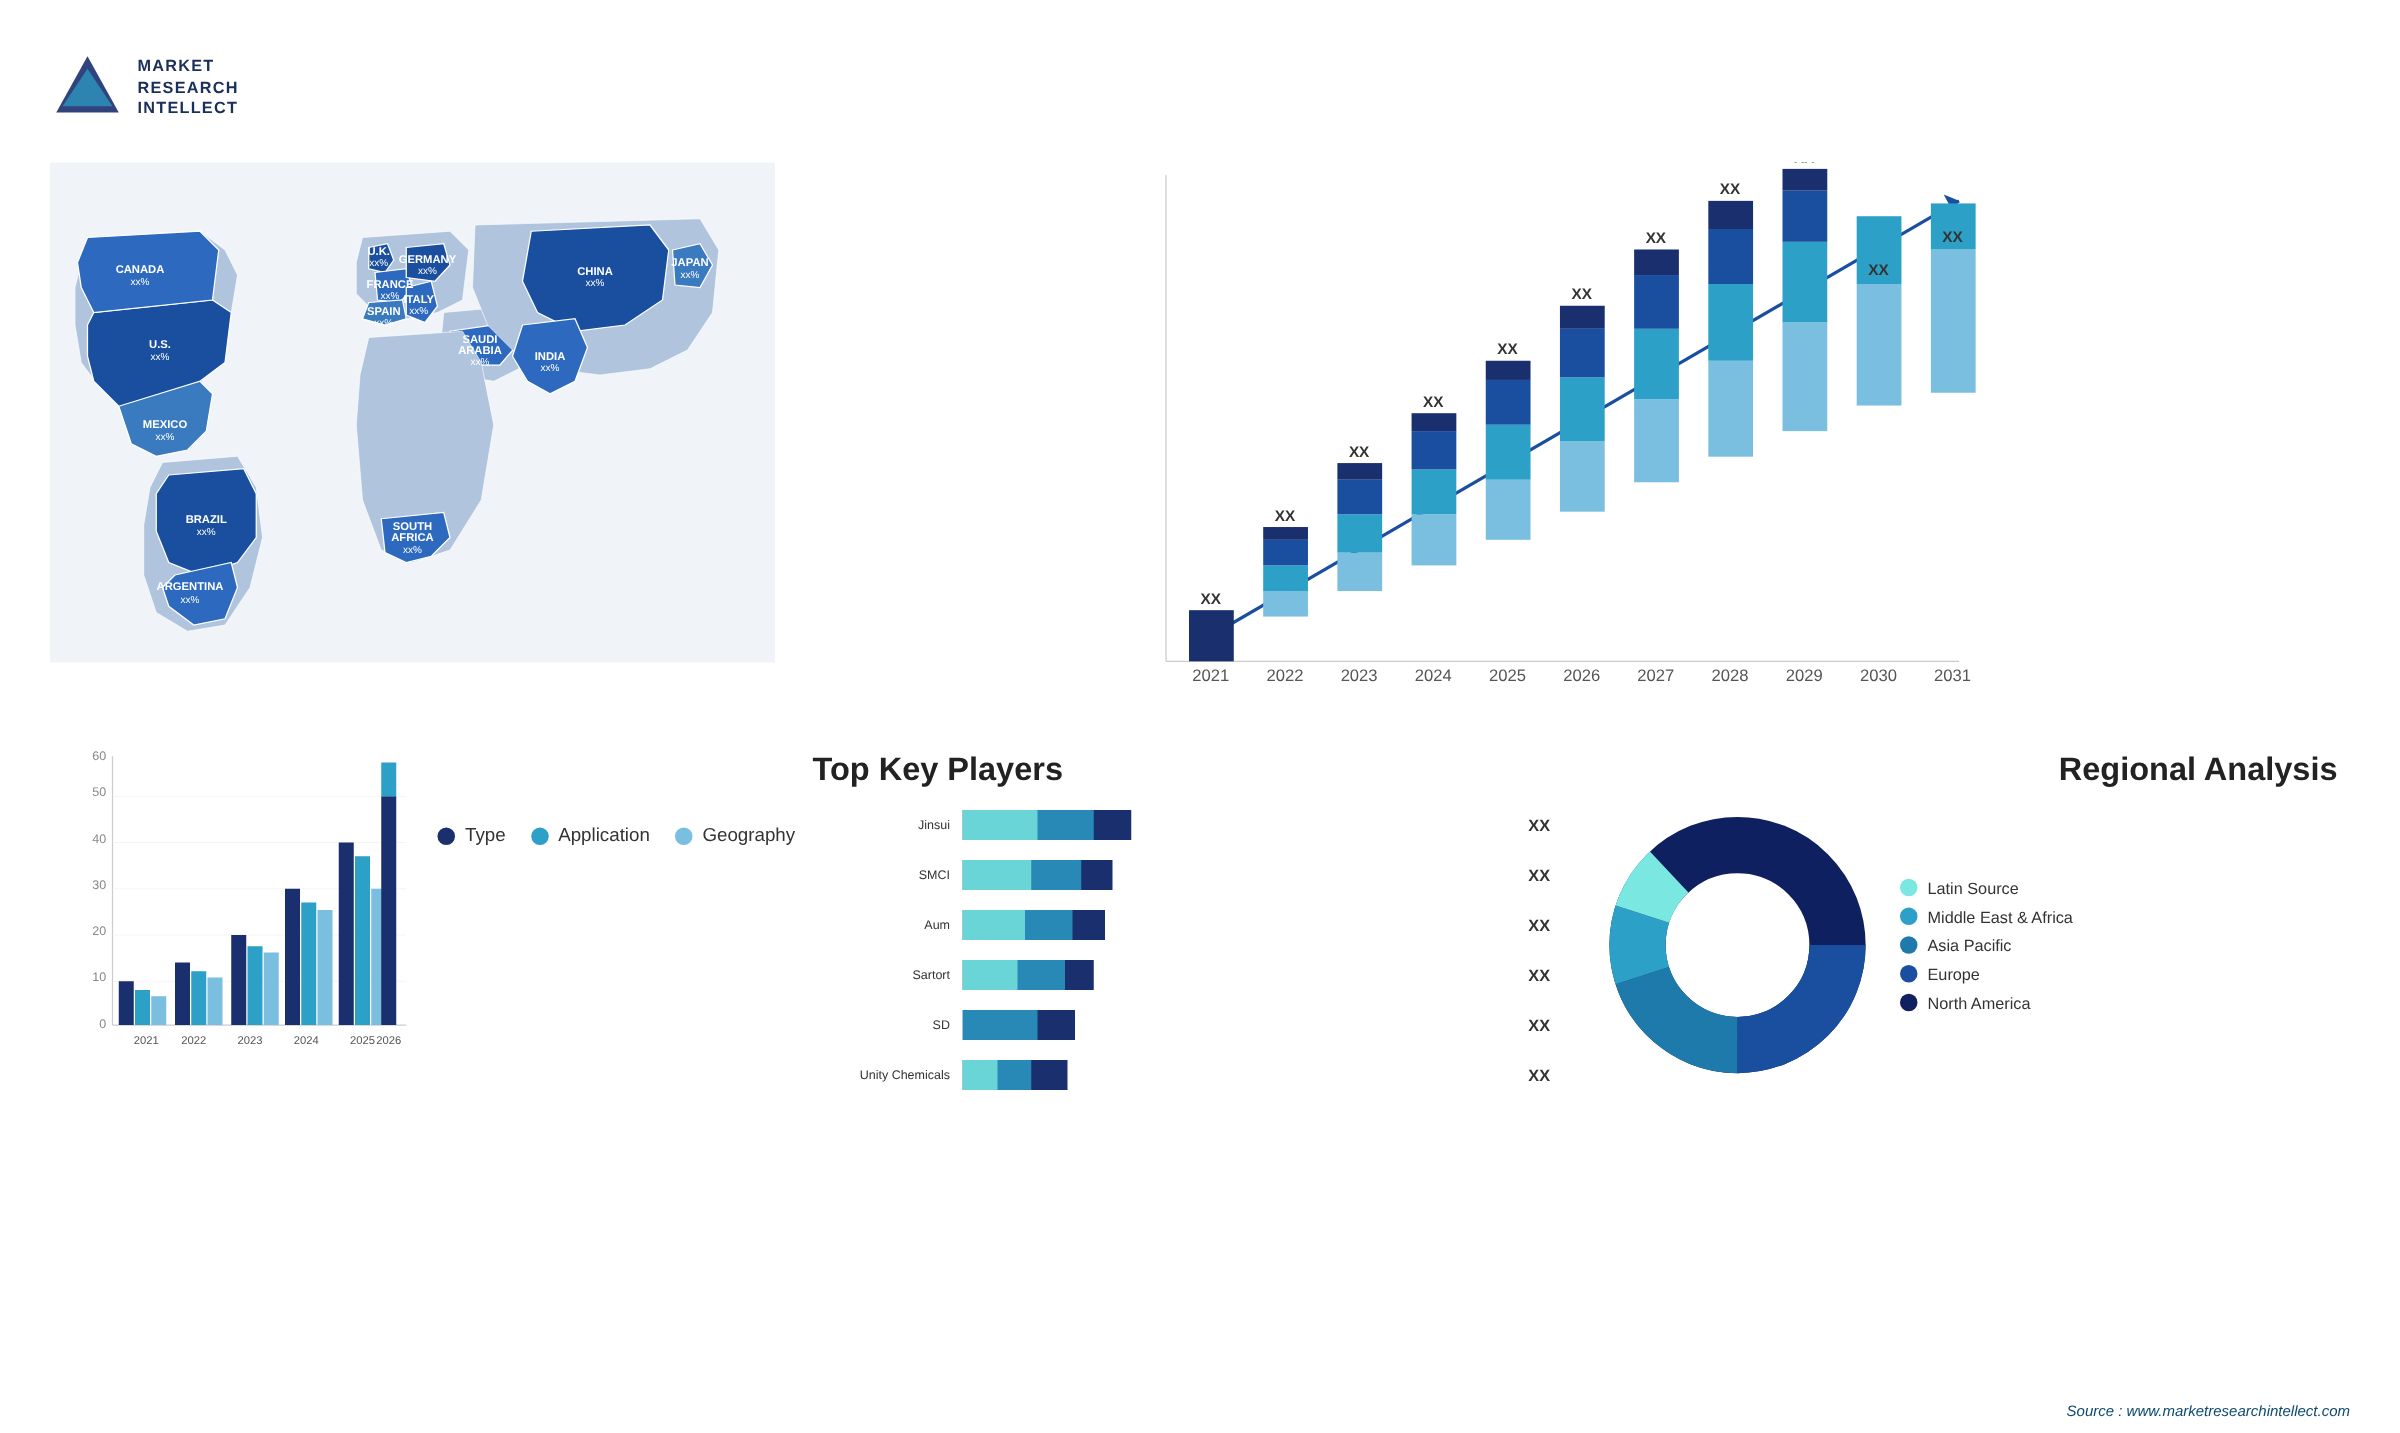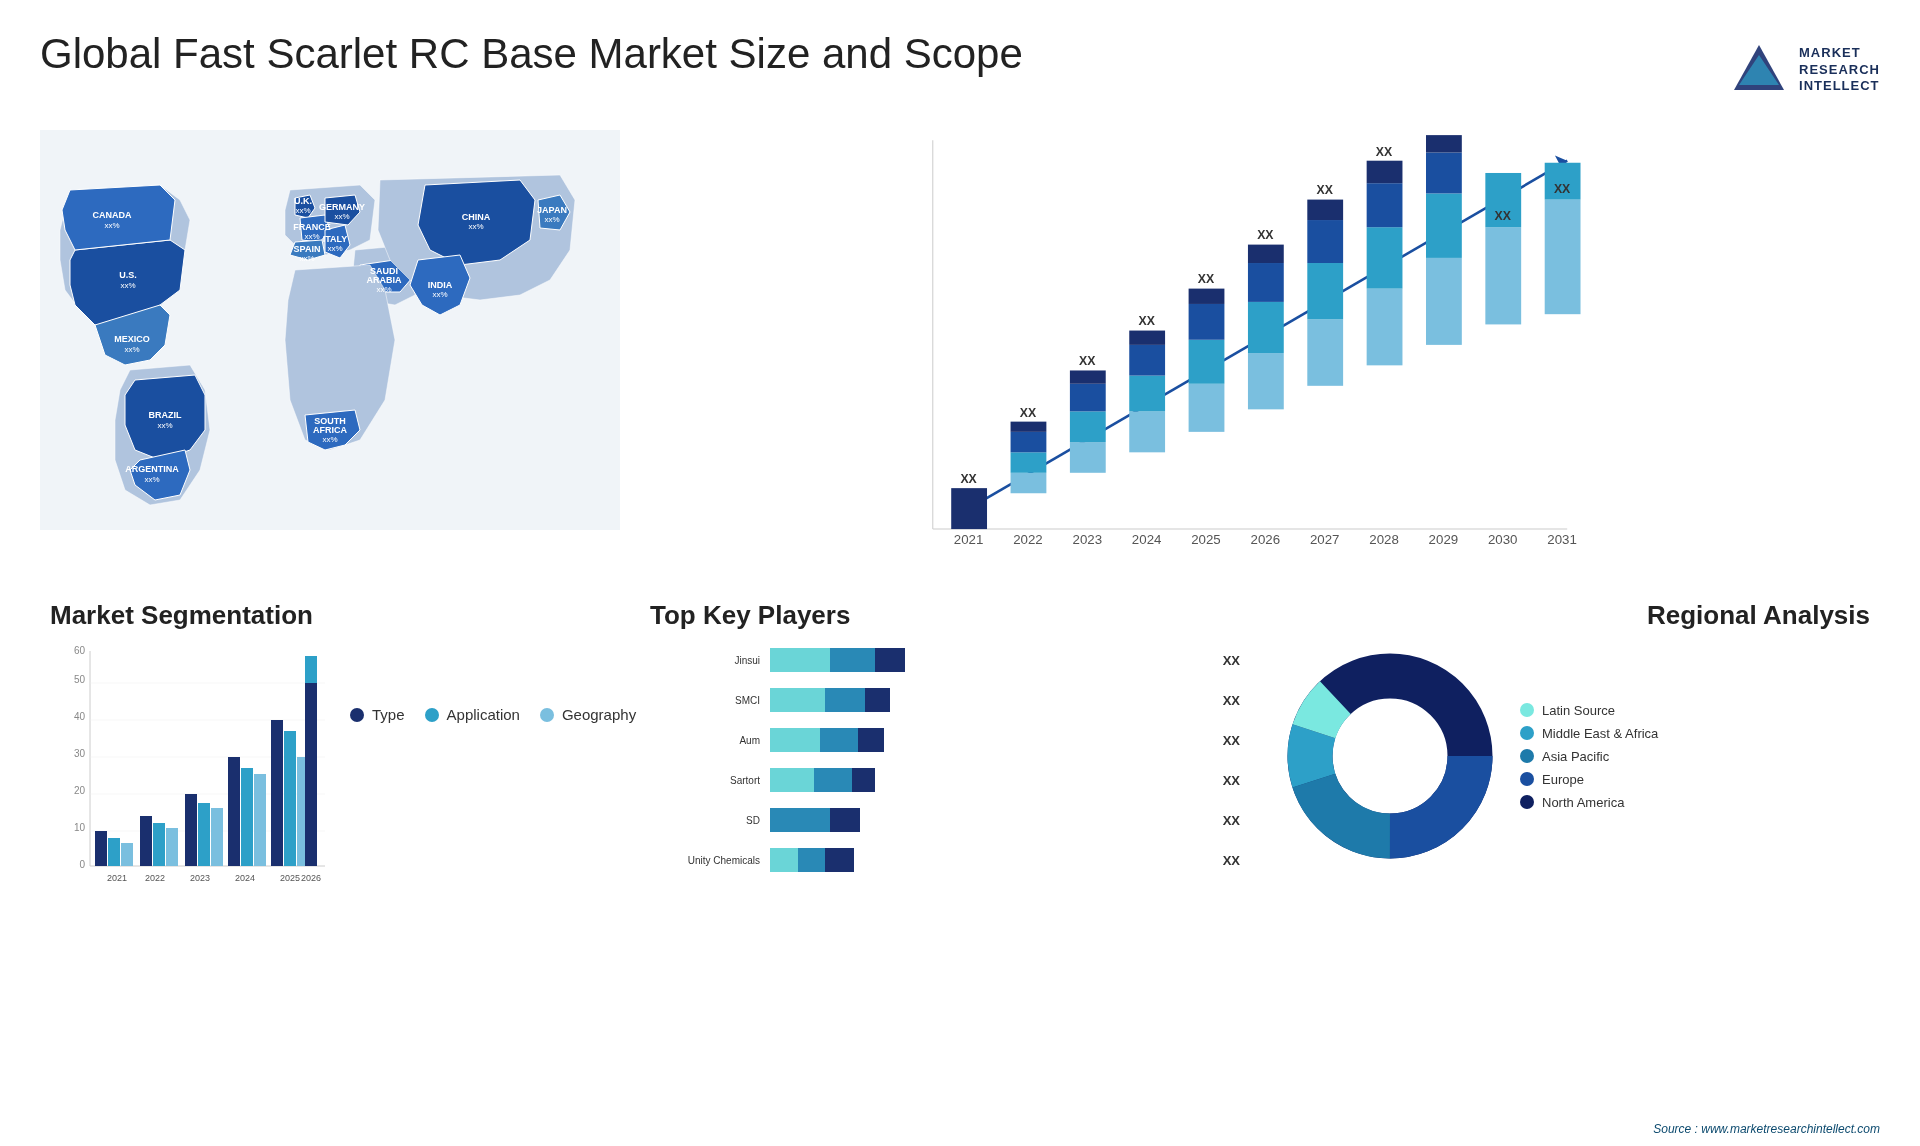--- a/index.html
+++ b/index.html
@@ -212,21 +212,20 @@
     .country-value {
       font-size: 8px;
       fill: #fff;
       text-anchor: middle;
     }
   </style>
 </head>
 <body>
 
 <div class="header">
-  <h1 class="page-title">Global Fast Scarlet RC Base Market Size and Scope</h1>
   <div class="logo-area">
     <svg class="logo-icon" viewBox="0 0 60 60">
       <polygon points="30,5 55,50 5,50" fill="#1a2f6e" opacity="0.9"></polygon>
       <polygon points="30,15 50,45 10,45" fill="#2da0c8" opacity="0.7"></polygon>
     </svg>
     <div class="logo-text">
       <div>MARKET</div>
       <div>RESEARCH</div>
       <div>INTELLECT</div>
     </div>
@@ -408,21 +407,20 @@
       <text x="597" y="88" text-anchor="middle" font-size="12" font-weight="bold" fill="#333">XX</text>
 
       <rect x="638" y="68" width="35" height="112" fill="#7abfdf"></rect>
       <rect x="638" y="32" width="35" height="36" fill="#2da0c8"></rect>
       <text x="655" y="405" text-anchor="middle" font-size="13" fill="#555">2031</text>
       <text x="655" y="62" text-anchor="middle" font-size="12" font-weight="bold" fill="#333">XX</text>
     </svg>
   </div>
 
   <div class="bottom-left">
-    <div class="section-title">Market Segmentation</div>
     <div class="seg-chart-container">
       <svg class="seg-svg" viewBox="0 0 280 260">
 
         <line x1="40" y1="5" x2="40" y2="220" stroke="#ccc" stroke-width="1"></line>
         <line x1="40" y1="220" x2="275" y2="220" stroke="#ccc" stroke-width="1"></line>
 
         <text x="35" y="222" text-anchor="end" font-size="10" fill="#888">0</text>
         <text x="35" y="185" text-anchor="end" font-size="10" fill="#888">10</text>
         <text x="35" y="148" text-anchor="end" font-size="10" fill="#888">20</text>
         <text x="35" y="111" text-anchor="end" font-size="10" fill="#888">30</text>

